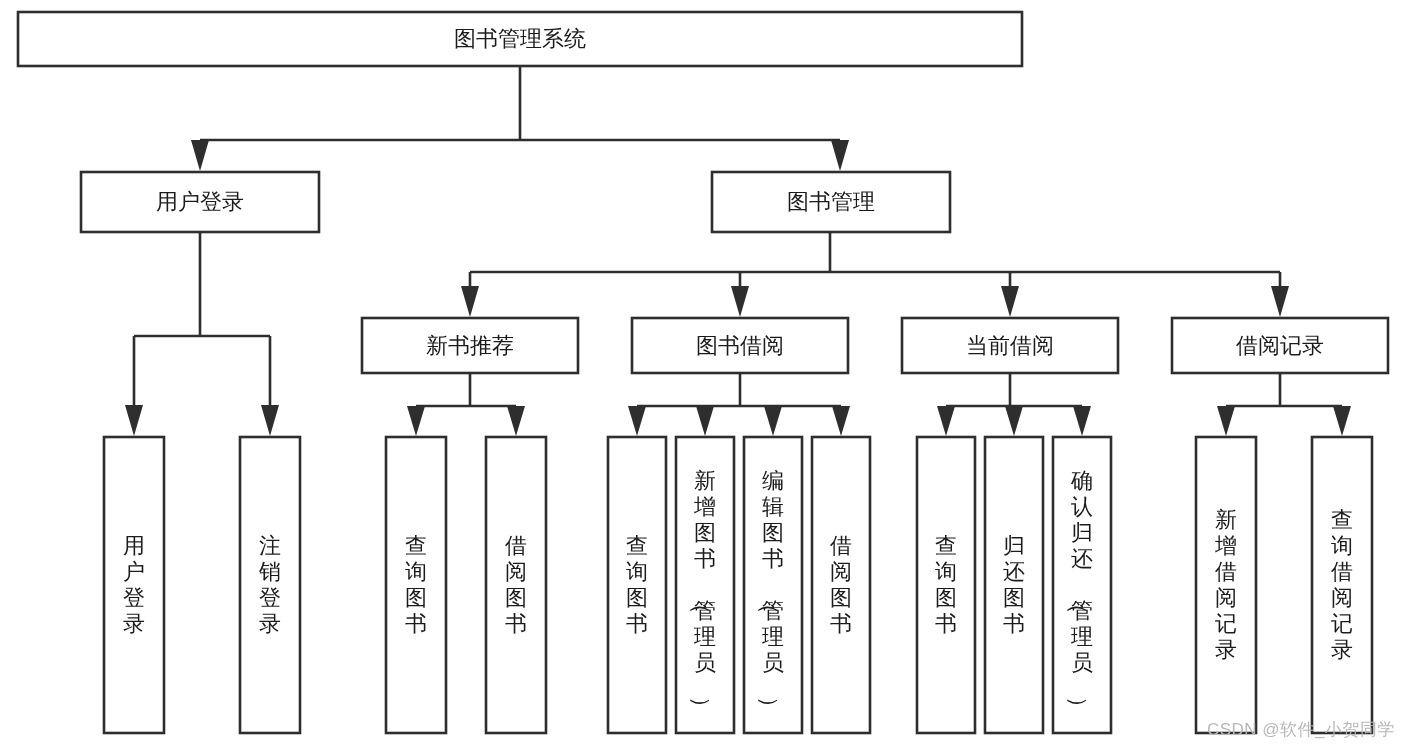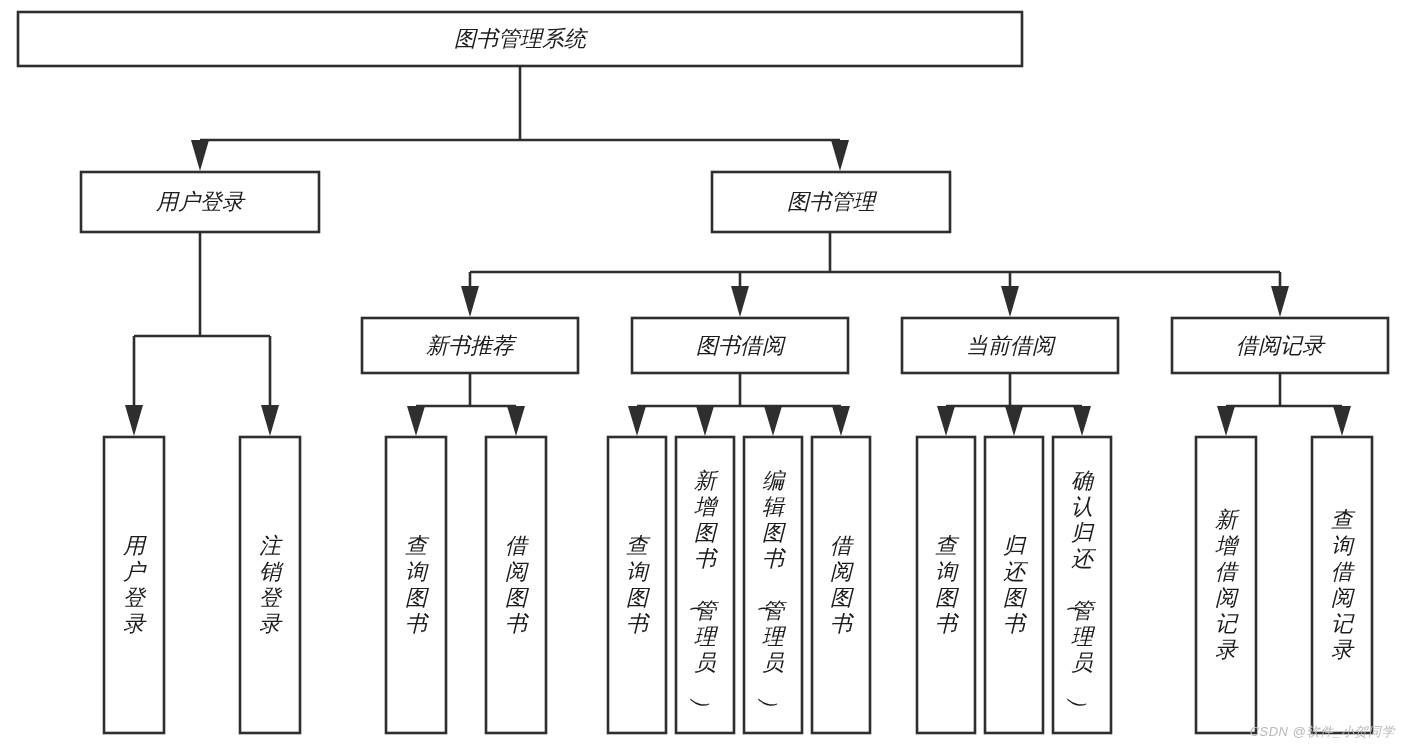--- a/index.html
+++ b/index.html
@@ -9,21 +9,20 @@
   }
   body {
     font-family: "Liberation Sans", "DejaVu Sans", sans-serif;
   }
   #diagram-root {
     position: relative;
     width: 1405px;
     height: 747px;
     background: #ffffff;
     overflow: hidden;
-    font-style: italic;
   }
   svg#tree-svg {
     position: absolute;
     left: 0;
     top: 0;
     width: 1405px;
     height: 747px;
   }
   .node-rect {
     fill: #ffffff;
@@ -51,21 +50,21 @@
     font-family: "Liberation Sans", "DejaVu Sans", sans-serif;
     font-size: 22px;
     fill: #1b1b1b;
     text-anchor: middle;
   }
   .watermark {
     position: absolute;
     right: 10px;
     bottom: 6px;
     font-family: "Liberation Sans", "DejaVu Sans", sans-serif;
-    font-size: 13px;
+    font-size: 17px;
     color: #b8b8b8;
     white-space: nowrap;
     letter-spacing: 0.5px;
     pointer-events: none;
   }
 </style>
 </head>
 <body>
 
 <div id="diagram-root">

